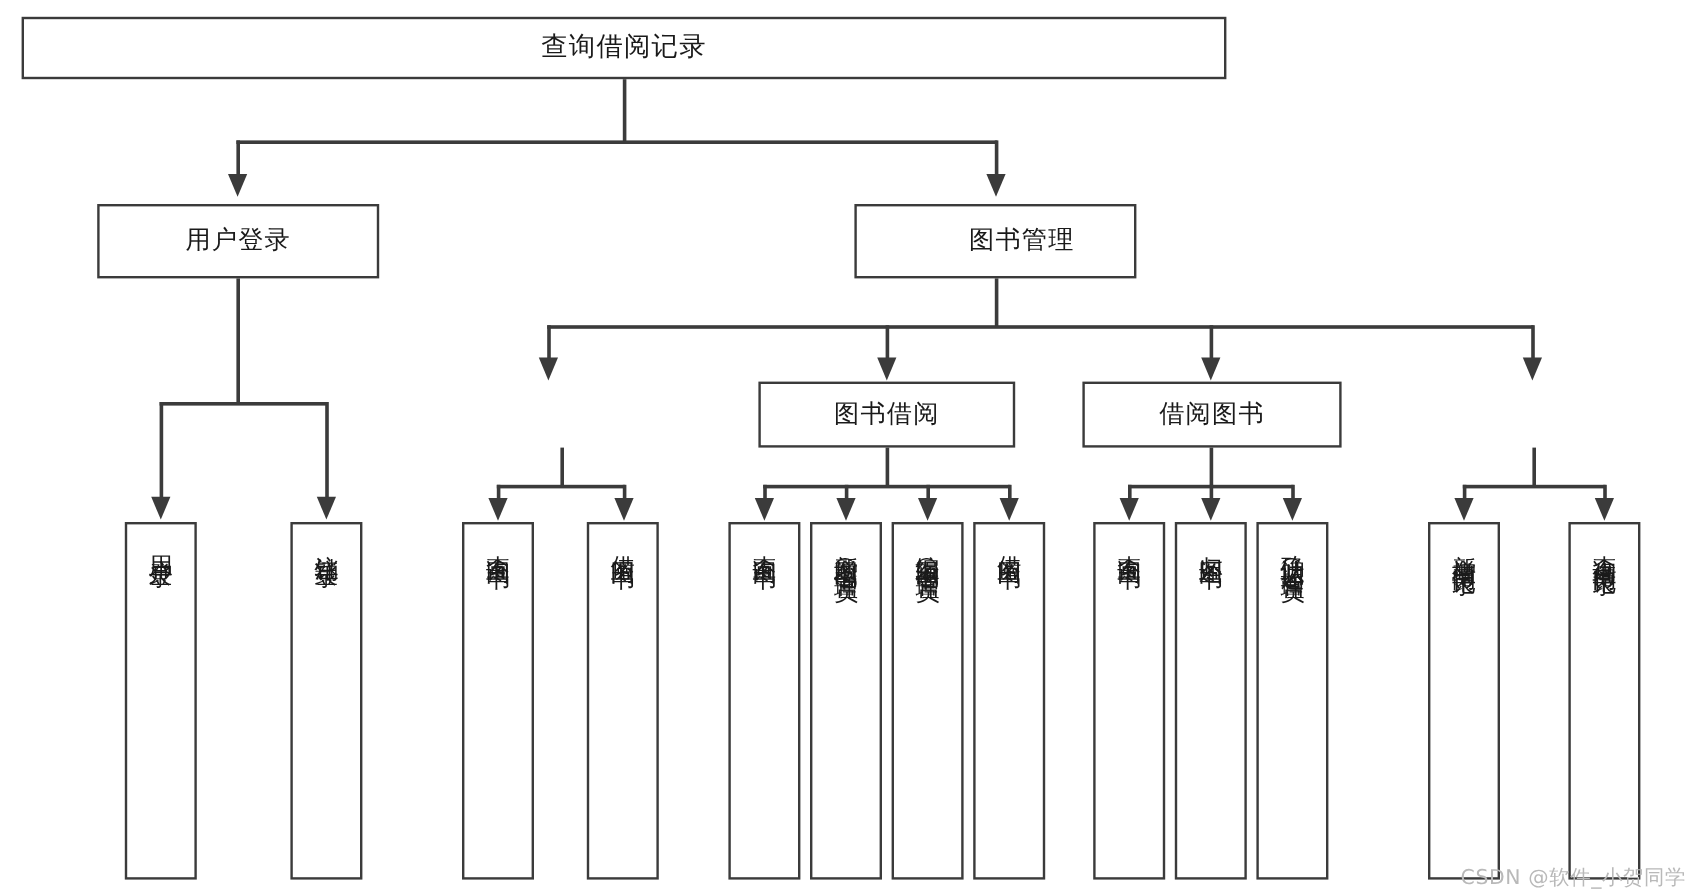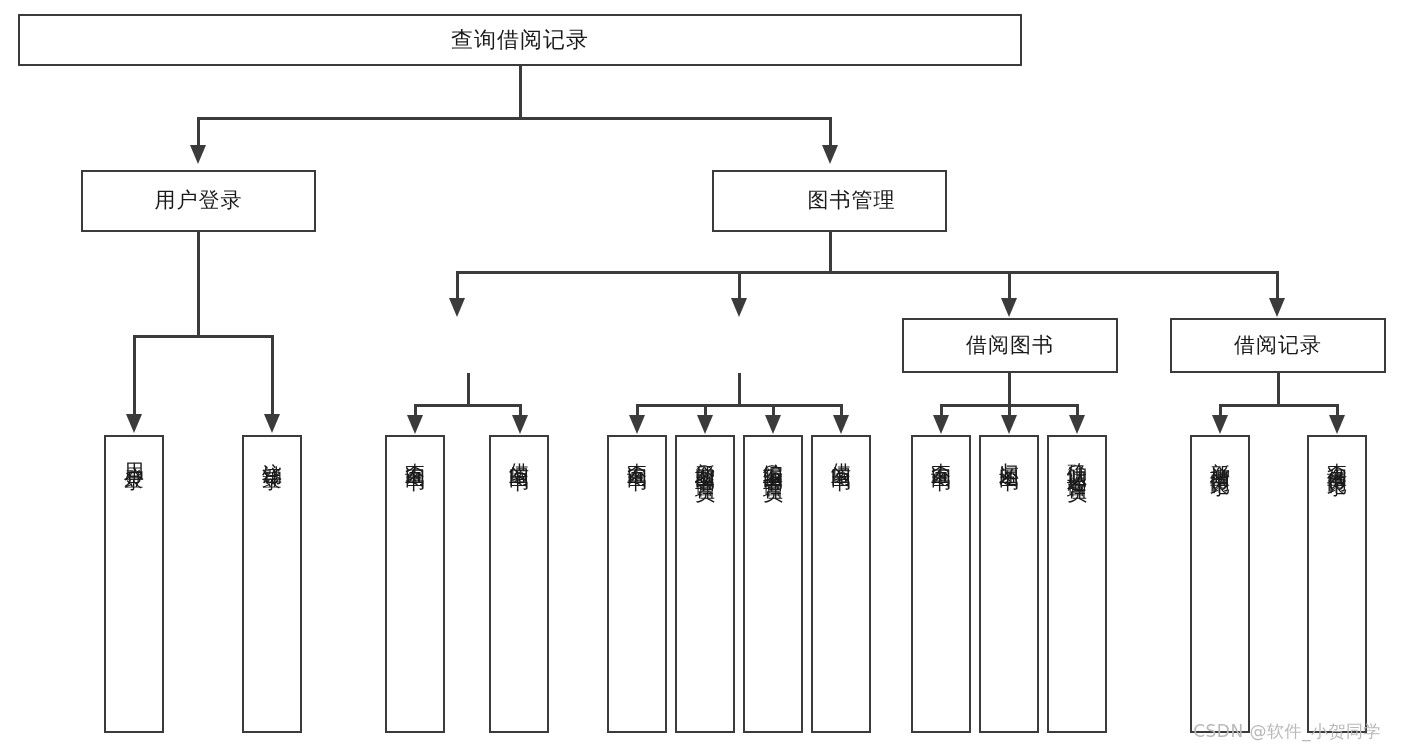--- a/index.html
+++ b/index.html
@@ -65,21 +65,21 @@
     position: absolute;
     width: 0;
     height: 0;
     border-left: 8px solid transparent;
     border-right: 8px solid transparent;
     border-top: 19px solid #3b3b3b;
   }
   
   #watermark {
     position: absolute;
-    right: 24px;
+    right: 0;
     bottom: 4px;
     font-size: 17px;
     color: #b9b9b9;
     letter-spacing: 0.5px;
     white-space: nowrap;
     pointer-events: none;
   }
 </style>
 </head>
 <body>
@@ -115,25 +115,25 @@
   <div class="ln h" style="left:456px; top:271px; width:822px;"></div>
   <div class="ln v" style="left:456px; top:271px; height:29px;"></div>
   <div class="arrow" style="left:449px; top:298px;"></div>
   <div class="ln v" style="left:738px; top:271px; height:29px;"></div>
   <div class="arrow" style="left:731px; top:298px;"></div>
   <div class="ln v" style="left:1008px; top:271px; height:29px;"></div>
   <div class="arrow" style="left:1001px; top:298px;"></div>
   <div class="ln v" style="left:1276px; top:271px; height:29px;"></div>
   <div class="arrow" style="left:1269px; top:298px;"></div>
 
+  <div class="node h" style="left:632px; top:318px; width:214px; height:55px;">
+    <span>图书借阅</span>
+  </div>
   <div class="node h" style="left:902px; top:318px; width:216px; height:55px;">
     <span>借阅图书</span>
-  </div>
-  <div class="node h" style="left:1170px; top:318px; width:216px; height:55px;">
-    <span>借阅记录</span>
   </div>
 
   <div class="ln v" style="left:467px; top:373px; width:2.5px; height:33px;"></div>
   <div class="ln h" style="left:414px; top:404px; width:107px;"></div>
   <div class="ln v" style="left:414px; top:404px; height:13px;"></div>
   <div class="arrow" style="left:407px; top:415px;"></div>
   <div class="ln v" style="left:519px; top:404px; height:13px;"></div>
   <div class="arrow" style="left:512px; top:415px;"></div>
 
   <div class="ln v" style="left:738px; top:373px; height:33px;"></div>

